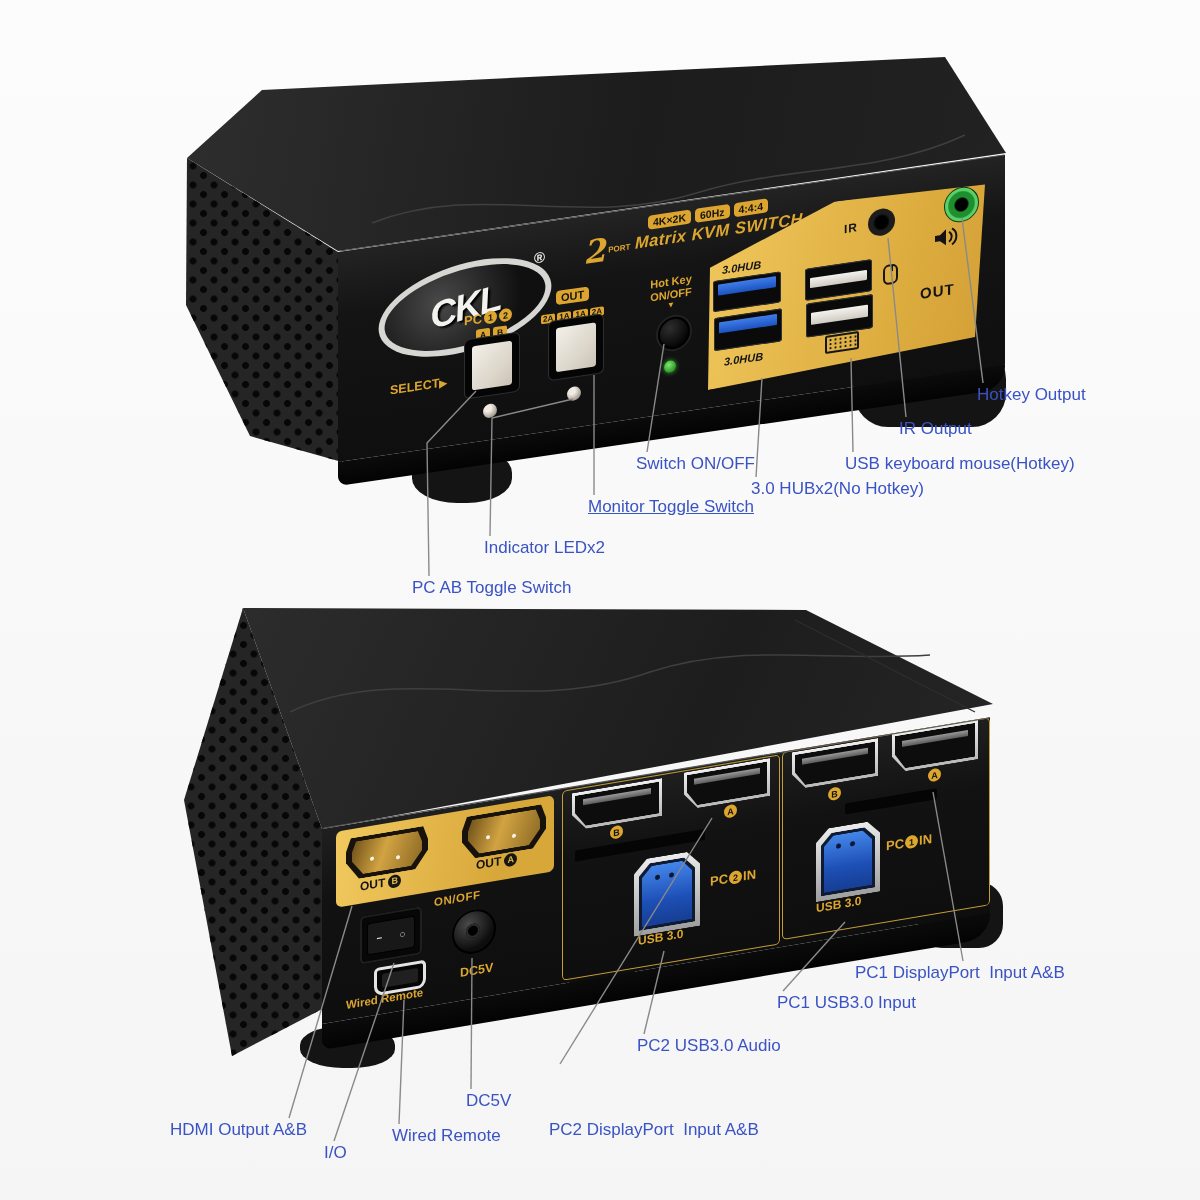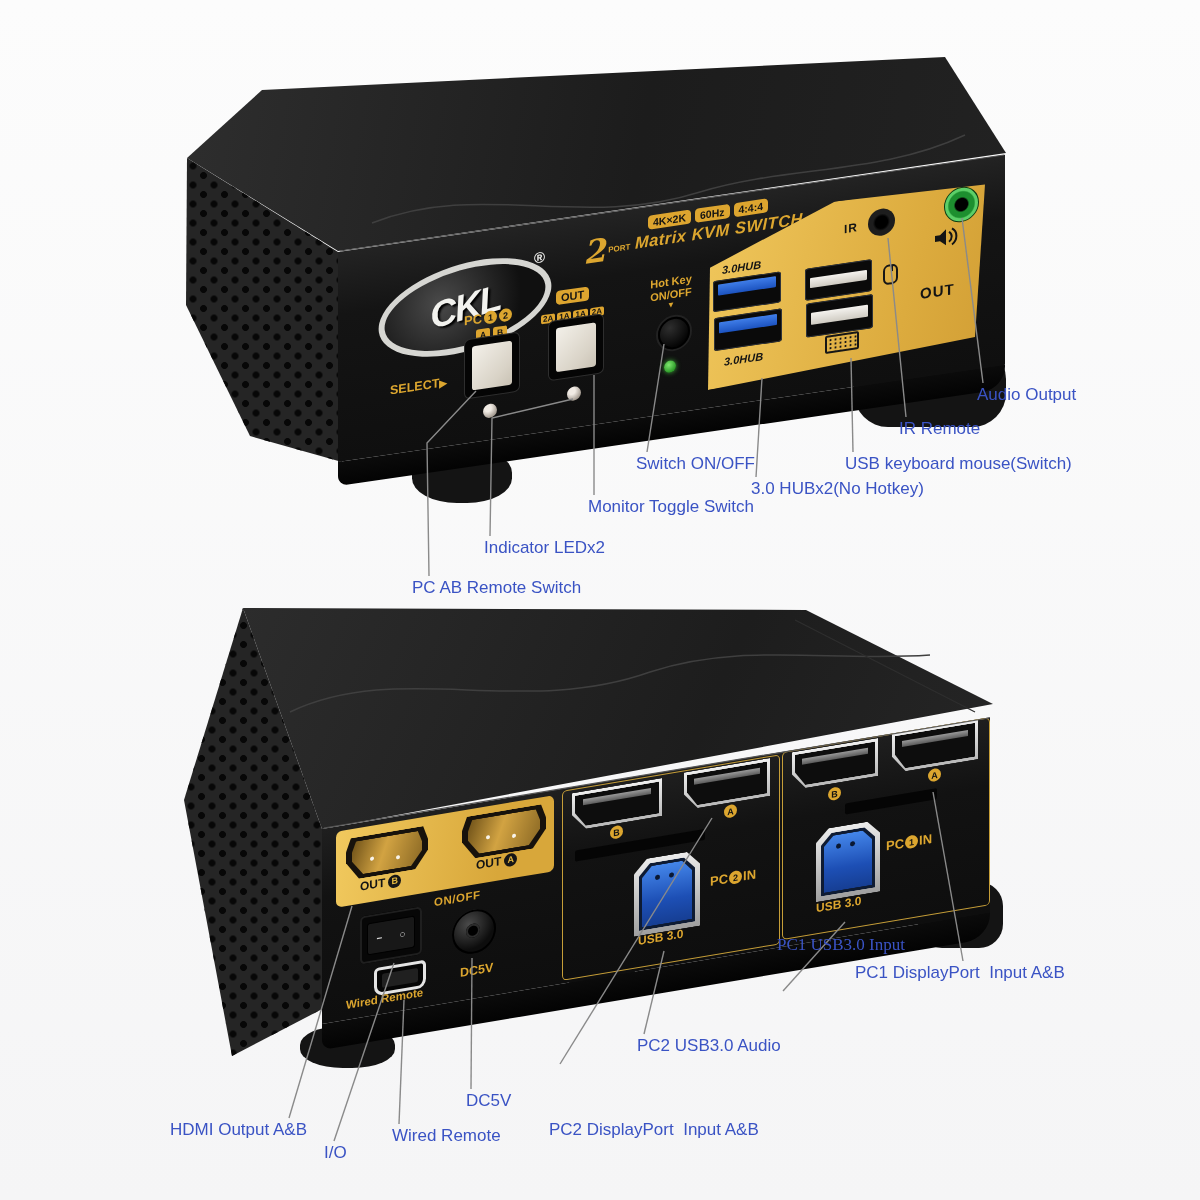--- a/index.html
+++ b/index.html
@@ -359,30 +359,30 @@
       <path d="M845,922 L783,991"></path>
       <path d="M664,951 L644,1034"></path>
       <path d="M712,818 L560,1064"></path>
       <path d="M472,958 L471,1089"></path>
       <path d="M404,1000 L399,1124"></path>
       <path d="M394,963 L334,1141"></path>
       <path d="M352,906 L289,1118"></path>
     </g>
   </svg>
 
-  <div class="ann" style="left:977px;top:385px;">Audio Output</div>
-  <div class="ann" style="left:899px;top:419px;">IR Remote</div>
-  <div class="ann" style="left:845px;top:454px;">USB keyboard mouse(Switch)</div>
+  <div class="ann" style="left:977px;top:385px;">Hotkey Output</div>
+  <div class="ann" style="left:899px;top:419px;">IR Output</div>
+  <div class="ann" style="left:845px;top:454px;">USB keyboard mouse(Hotkey)</div>
   <div class="ann" style="left:751px;top:479px;text-align:center;">3.0 HUBx2(No Hotkey)</div>
   <div class="ann" style="left:636px;top:454px;">Switch ON/OFF</div>
-  <div class="ann" style="left:588px;top:497px;">Monitor Toggle Switch</div>
+  <div class="ann" style="left:588px;top:497px;text-decoration:underline;">Monitor Toggle Switch</div>
   <div class="ann" style="left:484px;top:538px;">Indicator LEDx2</div>
-  <div class="ann" style="left:412px;top:578px;">PC AB Remote Switch</div>
+  <div class="ann" style="left:412px;top:578px;">PC AB Toggle Switch</div>
 
   <div class="ann" style="left:855px;top:963px;">PC1 DisplayPort  Input A&amp;B</div>
-  <div class="ann" style="left:777px;top:935px;font-family:Liberation Serif, serif;">PC1 USB3.0 Input</div>
+  <div class="ann" style="left:777px;top:993px;">PC1 USB3.0 Input</div>
   <div class="ann" style="left:637px;top:1036px;">PC2 USB3.0 Audio</div>
   <div class="ann" style="left:549px;top:1120px;">PC2 DisplayPort  Input A&amp;B</div>
   <div class="ann" style="left:466px;top:1091px;">DC5V</div>
   <div class="ann" style="left:392px;top:1126px;">Wired Remote</div>
   <div class="ann" style="left:324px;top:1143px;">I/O</div>
   <div class="ann" style="left:170px;top:1120px;">HDMI Output A&amp;B</div>
 </div>
 
 </body></html>

